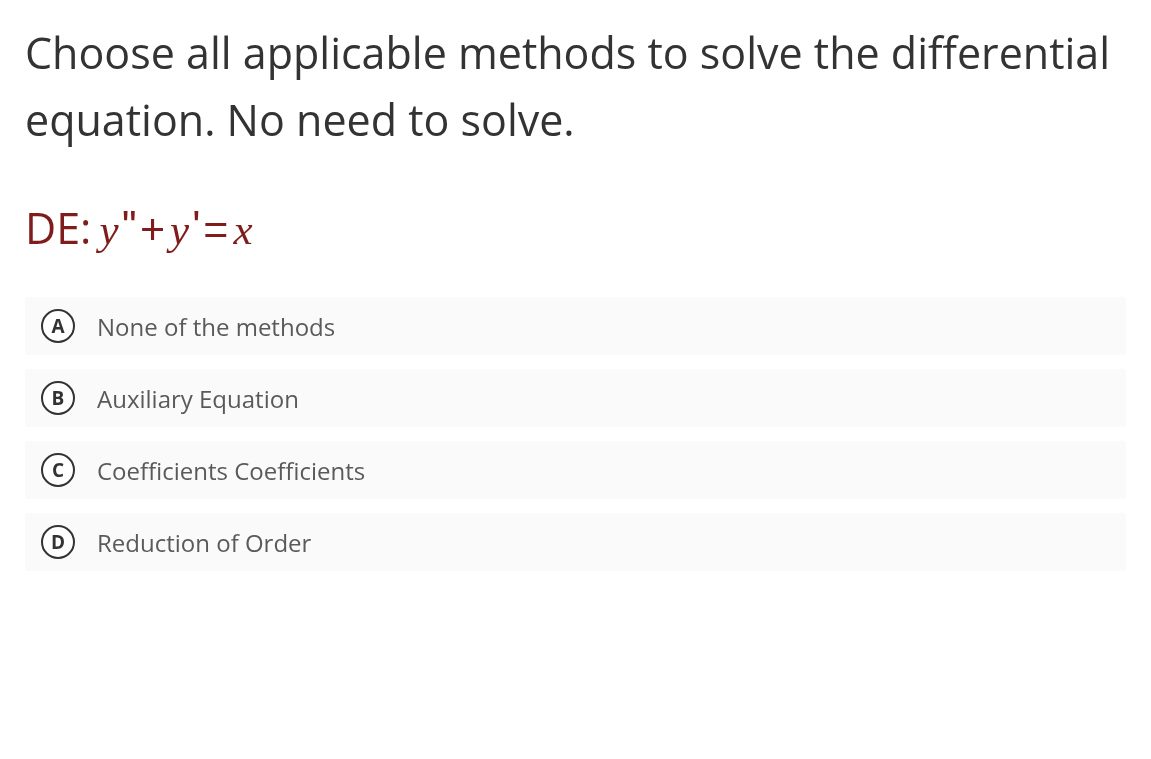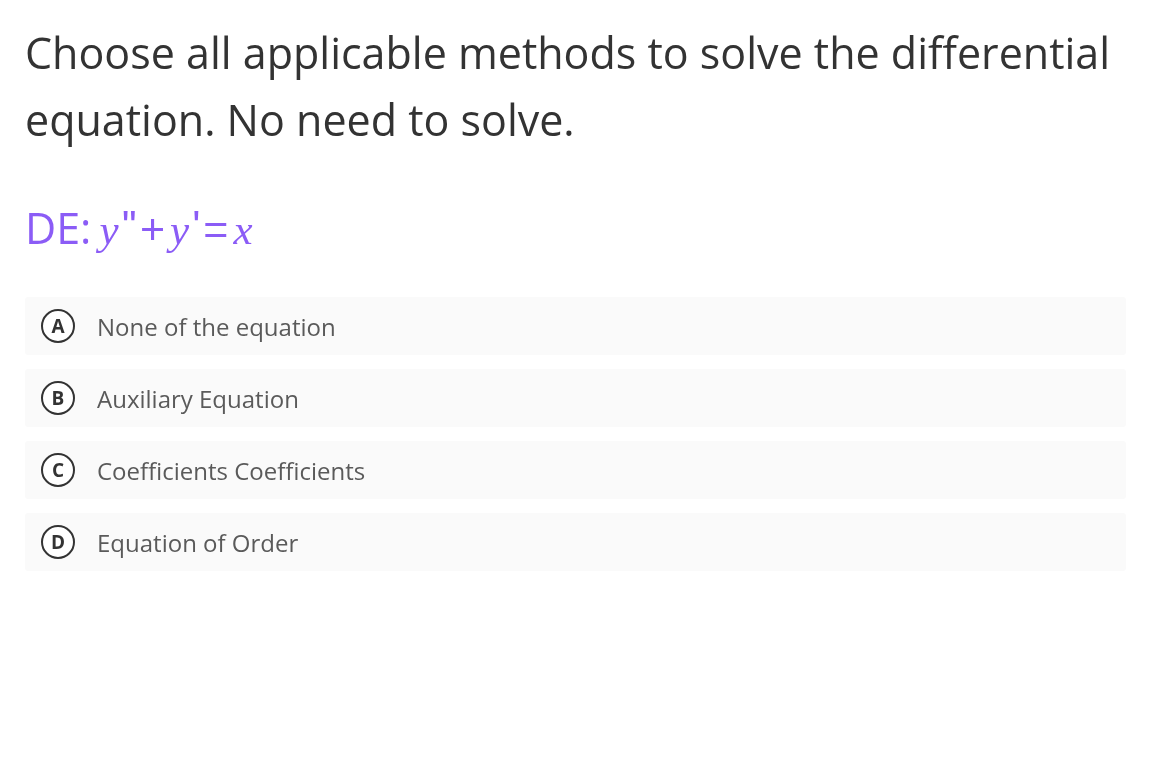--- a/index.html
+++ b/index.html
@@ -16,21 +16,21 @@
     }
     .question-text {
       font-size: 43px;
       line-height: 1.55;
       color: #333333;
       font-weight: 400;
       margin-bottom: 45px;
     }
     .equation-line {
       font-size: 43px;
-      color: #8b5cf6;
+      color: #7f1d1d;
       margin-bottom: 40px;
       display: flex;
       align-items: baseline;
     }
     .equation-label {
       font-family: 'Open Sans', 'Segoe UI', Arial, sans-serif;
       font-weight: 400;
     }
     .equation-math {
       font-family: 'Times New Roman', Georgia, serif;
@@ -94,27 +94,27 @@
 <div class="equation-line">
   <span class="equation-label">DE:</span>
   <span class="equation-math">
     <span>y</span><span class="equation-prime">''</span><span class="equation-op">+</span><span>y</span><span class="equation-prime">'</span><span class="equation-op">=</span><span>x</span>
   </span>
 </div>
 
 <div class="options-container">
   <div class="option-row">
     <div class="option-circle">A</div>
-    <div class="option-label">None of the equation</div>
+    <div class="option-label">None of the methods</div>
   </div>
   <div class="option-row">
     <div class="option-circle">B</div>
     <div class="option-label">Auxiliary Equation</div>
   </div>
   <div class="option-row">
     <div class="option-circle">C</div>
     <div class="option-label">Coefficients Coefficients</div>
   </div>
   <div class="option-row">
     <div class="option-circle">D</div>
-    <div class="option-label">Equation of Order</div>
+    <div class="option-label">Reduction of Order</div>
   </div>
 </div>
 
 </body></html>

